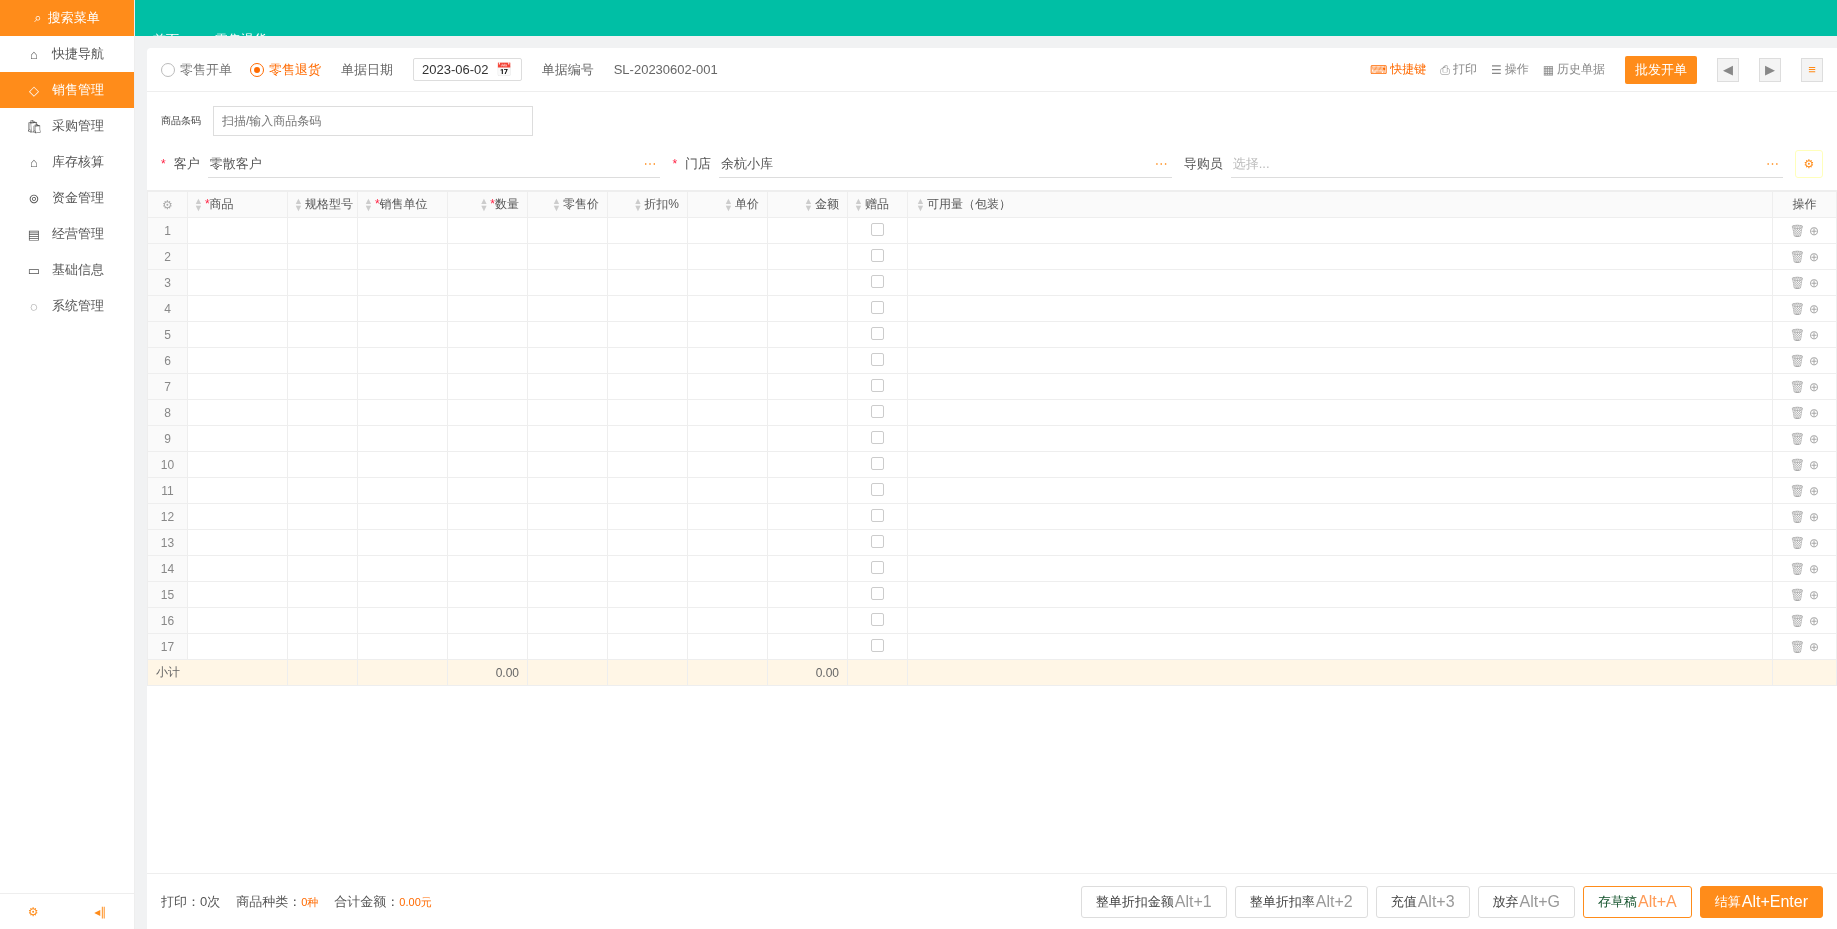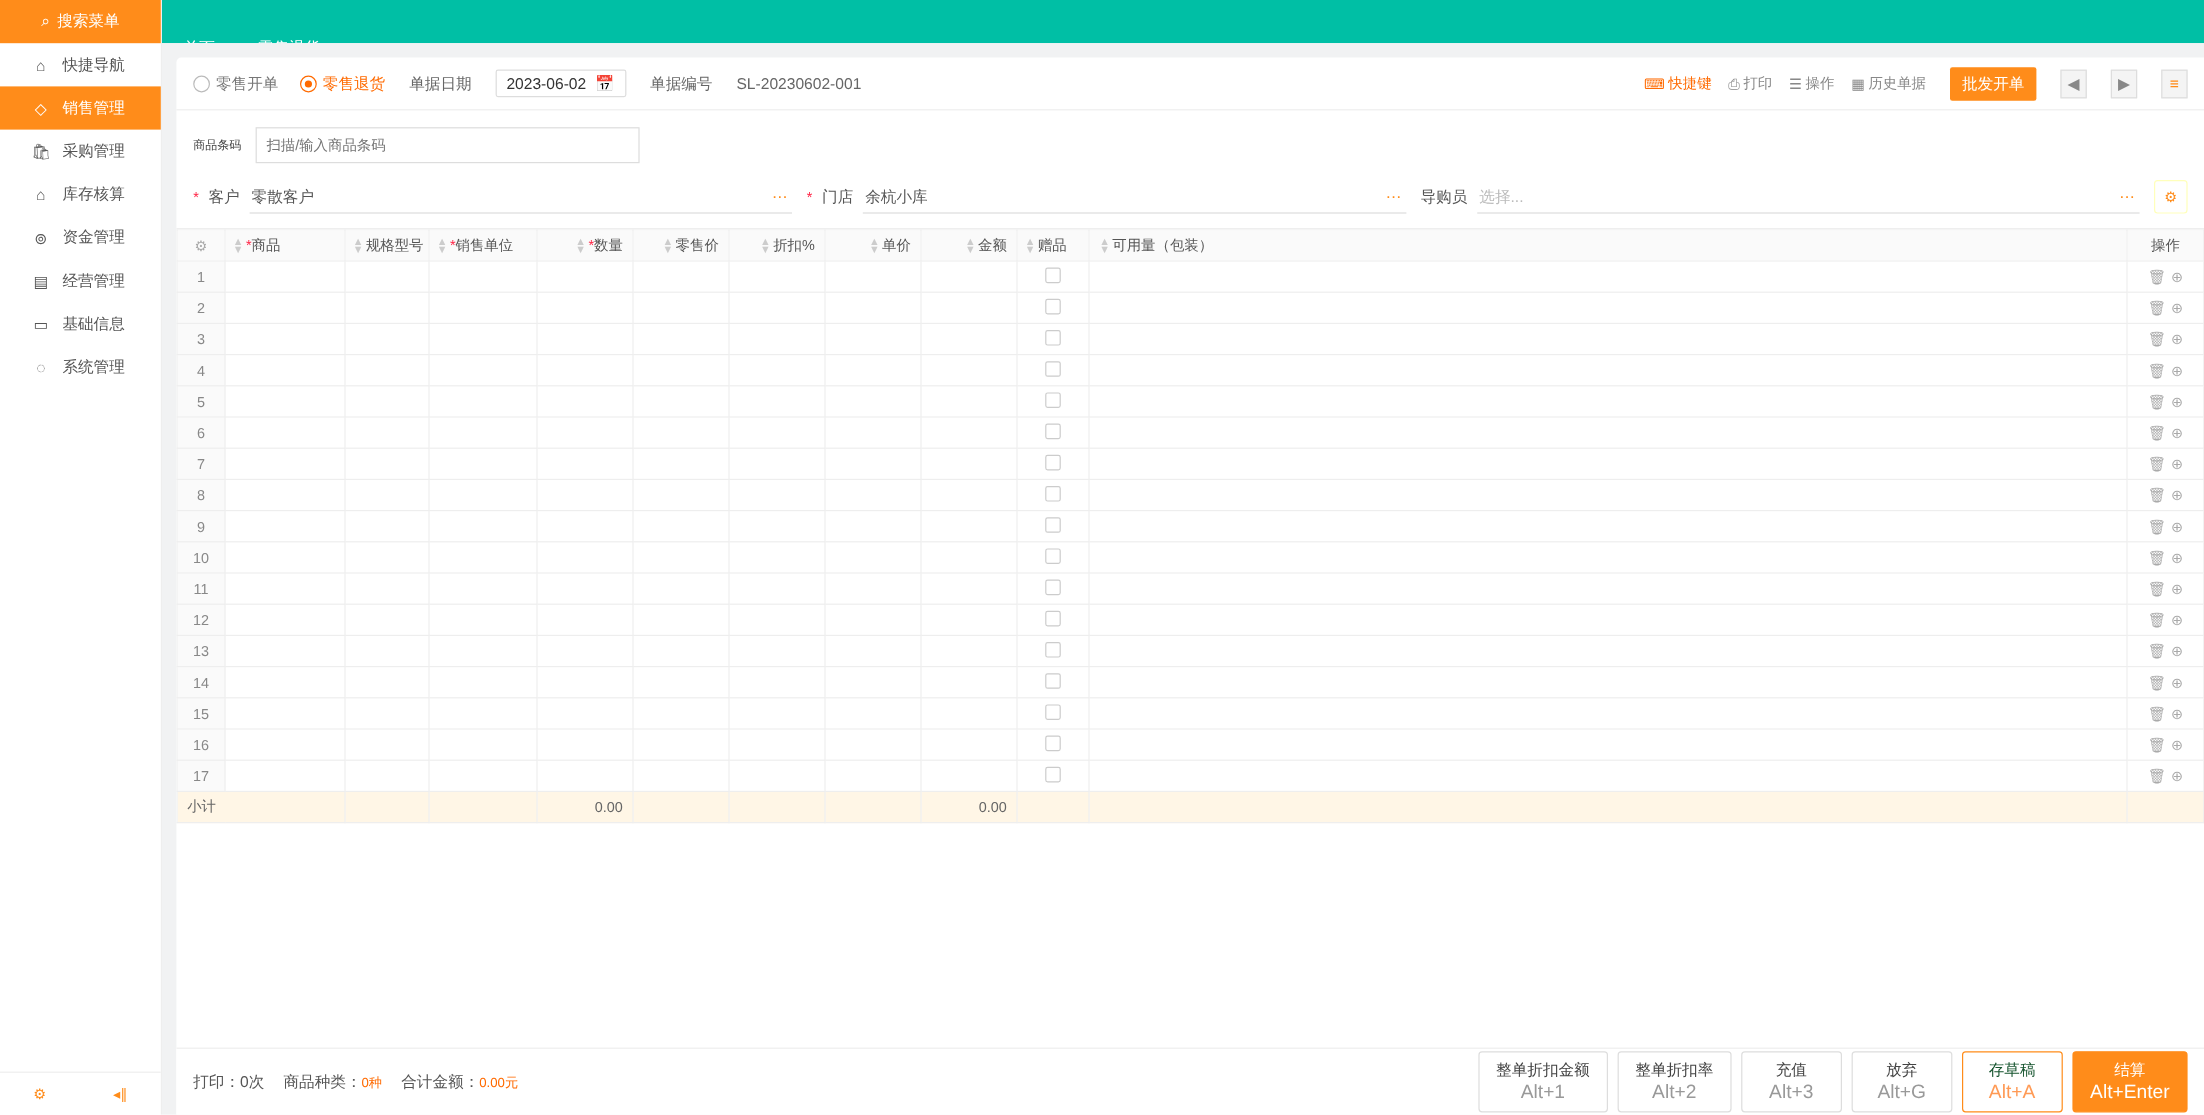--- a/index.html
+++ b/index.html
@@ -74,21 +74,21 @@
 .chk { width: 13px; height: 13px; border: 1px solid #ccc; border-radius: 2px; display: inline-block; }
 .act-ic { color: #aaa; margin: 0 2px; cursor: pointer; }
 .subtotal-row td { background: #fff6e6; color: #666; }
 .subtotal-row td.lbl { text-align: left; padding-left: 8px; margin-left: 44px; }
 
 
 .footer { height: 56px; border-top: 1px solid #eee; display: flex; align-items: center; padding: 0 14px; gap: 14px; background: #fff; }
 .footer-info { display: flex; align-items: center; gap: 16px; font-size: 13px; color: #555; }
 .footer-info .orange { color: #ff6a00; font-size: 11px; }
 .footer-spacer { flex: 1; }
-.ft-btn { border: 1px solid #ddd; border-radius: 3px; padding: 6px 14px; text-align: center; cursor: pointer; display: flex; flex-direction: column; gap: 1px; min-width: 84px; }
+.ft-btn { border: 1px solid #ddd; border-radius: 3px; padding: 6px 14px; text-align: center; cursor: pointer; display: flex; gap: 1px; min-width: 84px; }
 .ft-btn .main-l { font-size: 13px; color: #444; }
 .ft-btn .sub-l { font-size: 16px; color: #999; }
 .ft-btn.outline { border-color: #ff8c1a; }
 .ft-btn.outline .main-l { color: #14532d; }
 .ft-btn.outline .sub-l { color: #ff9a55; }
 .ft-btn.primary { background: #ff8c1a; border-color: #ff8c1a; }
 .ft-btn.primary .main-l, .ft-btn.primary .sub-l { color: #fff; }
 </style>
 </head>
 <body>

